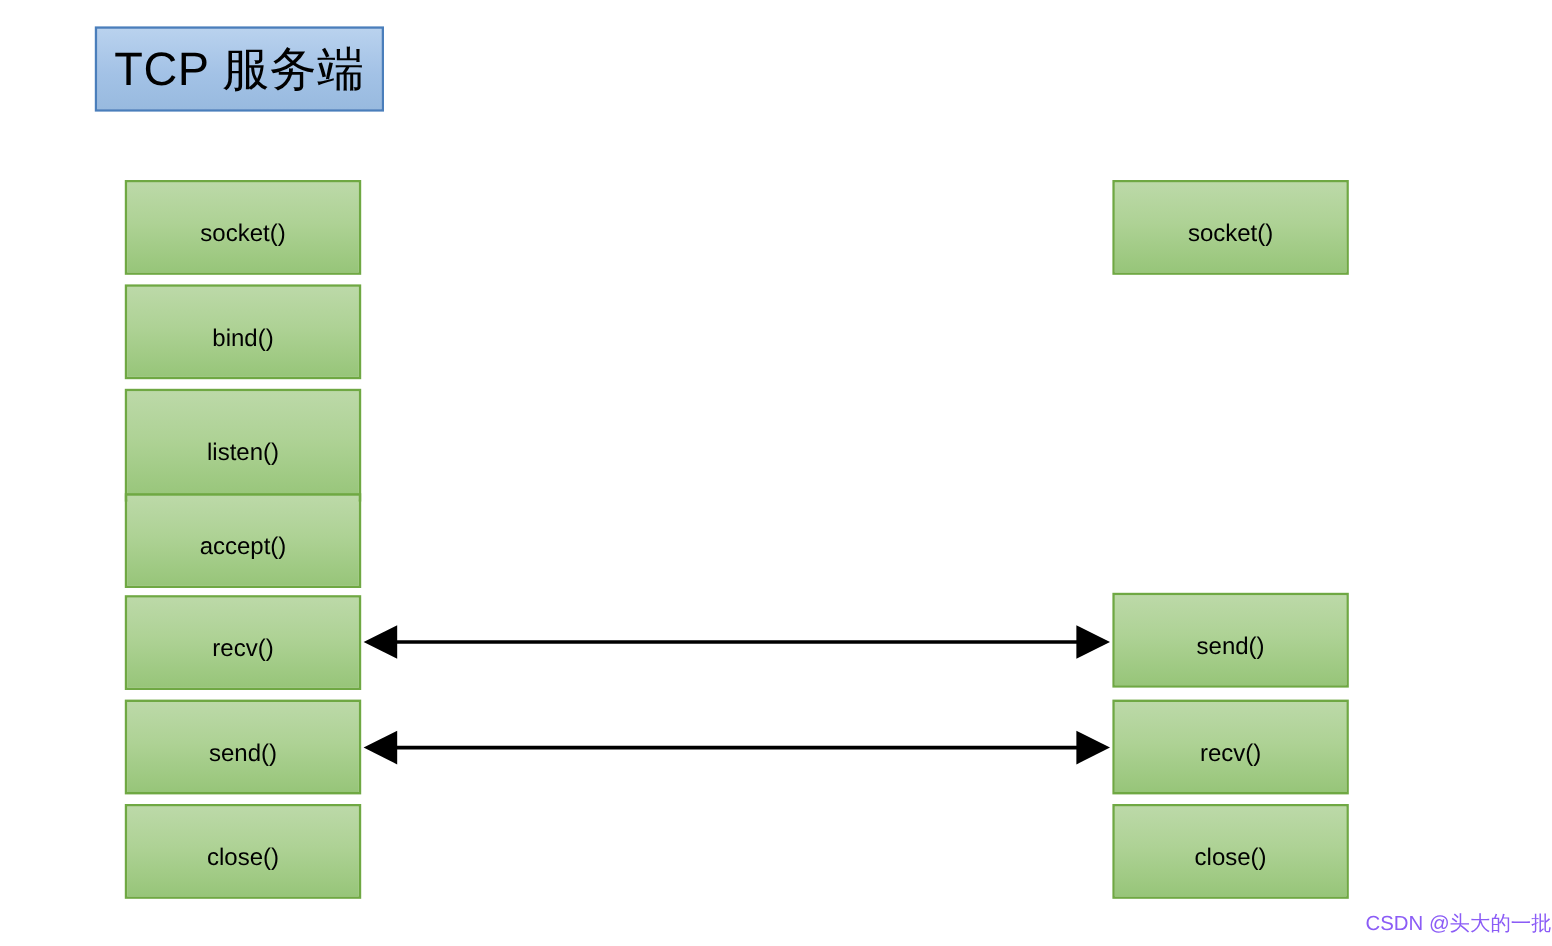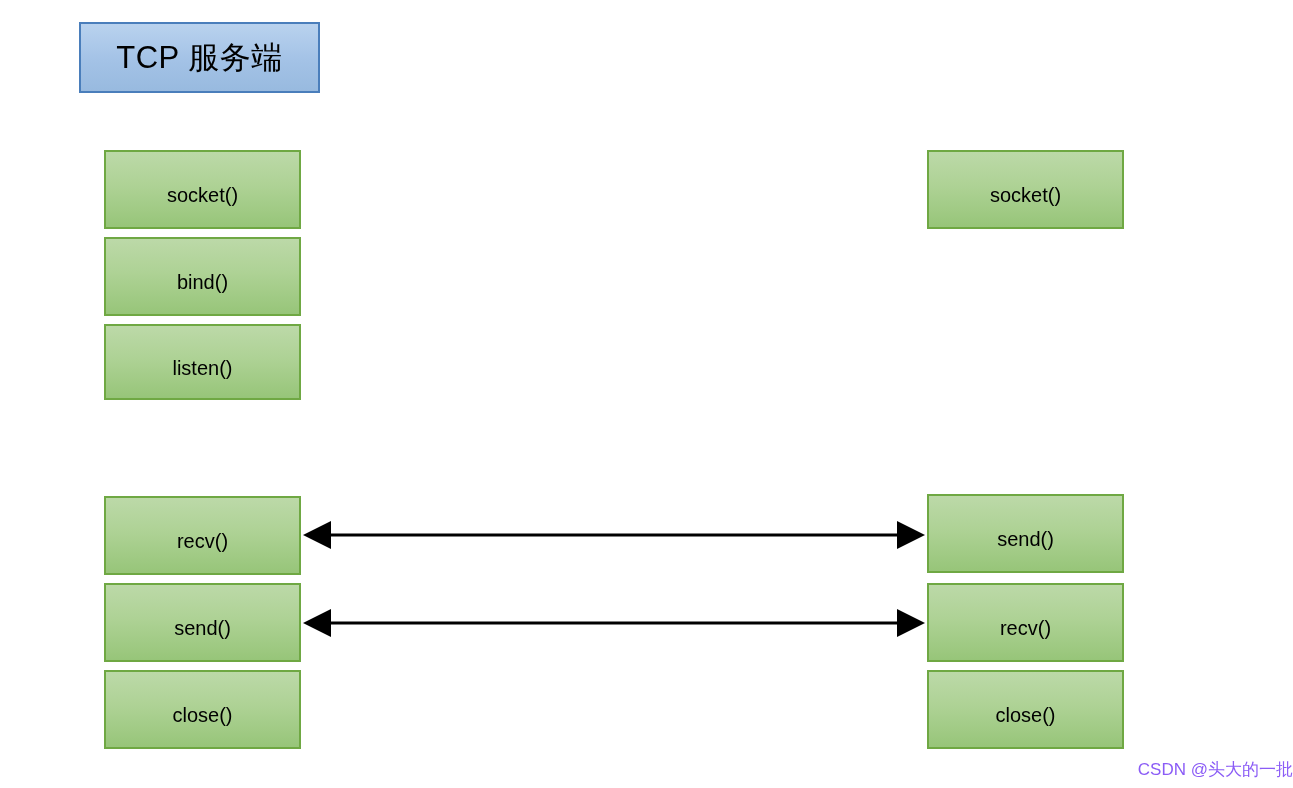--- a/index.html
+++ b/index.html
@@ -22,21 +22,21 @@
   
   .header-box {
     position: absolute;
     box-sizing: border-box;
     border: 2px solid #4a7ebb;
     background: linear-gradient(to bottom, #b9d2ee 0%, #a3c2e6 55%, #98badf 100%);
     display: flex;
     align-items: center;
     justify-content: center;
     color: #000000;
-    font-size: 31px;
+    font-size: 39px;
     letter-spacing: 0.5px;
     white-space: nowrap;
   }
   #header-server { left: 79px;  top: 22px; width: 241px; height: 71px; }
   #header-client { left: 908px; top: 22px; width: 244px; height: 71px; }
 
   
   .step-box {
     position: absolute;
     box-sizing: border-box;
@@ -82,22 +82,25 @@
   <div id="header-server" class="header-box">
     <span>TCP 服务端</span>
   </div>
 
   <div class="step-box" style="left:104px; top:150px; width:197px; height:79px;">
     <span class="step-label">socket()</span>
   </div>
   <div class="step-box" style="left:104px; top:237px; width:197px; height:79px;">
     <span class="step-label">bind()</span>
   </div>
-  <div class="step-box" style="left:104px; top:324px; width:197px; height:76px;">
+  <div class="step-box" style="left:104px; top:324px; width:197px; height:94px;">
     <span class="step-label">listen()</span>
+  </div>
+  <div class="step-box" style="left:104px; top:411px; width:197px; height:79px;">
+    <span class="step-label">accept()</span>
   </div>
   <div class="step-box" style="left:104px; top:496px; width:197px; height:79px;">
     <span class="step-label">recv()</span>
   </div>
   <div class="step-box" style="left:104px; top:583px; width:197px; height:79px;">
     <span class="step-label">send()</span>
   </div>
   <div class="step-box" style="left:104px; top:670px; width:197px; height:79px;">
     <span class="step-label">close()</span>
   </div>

